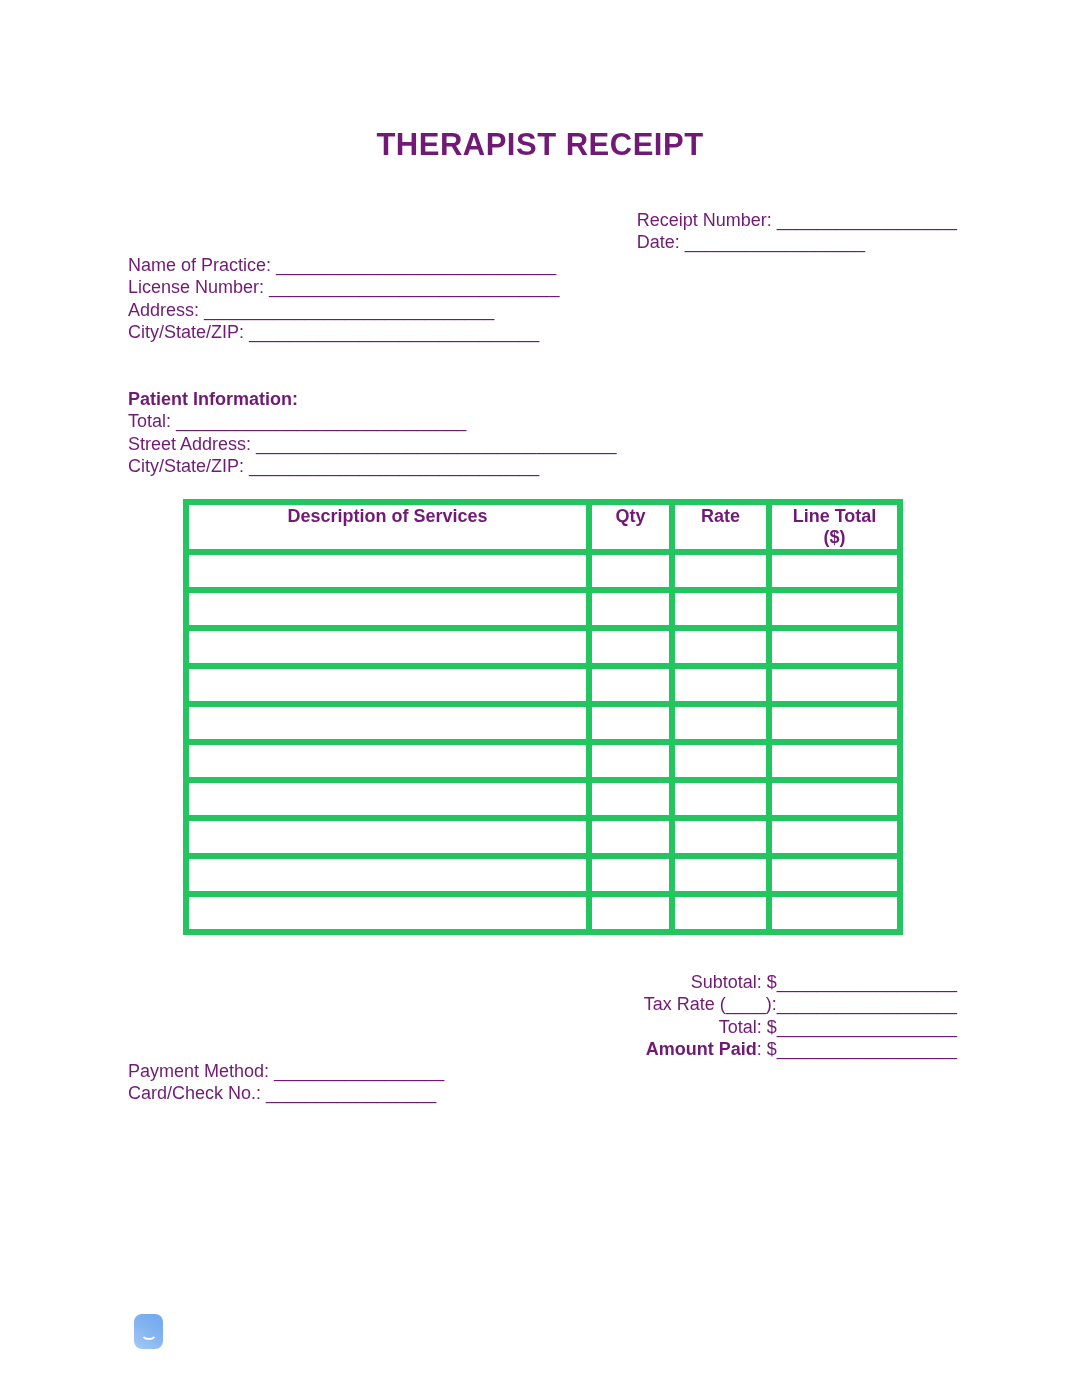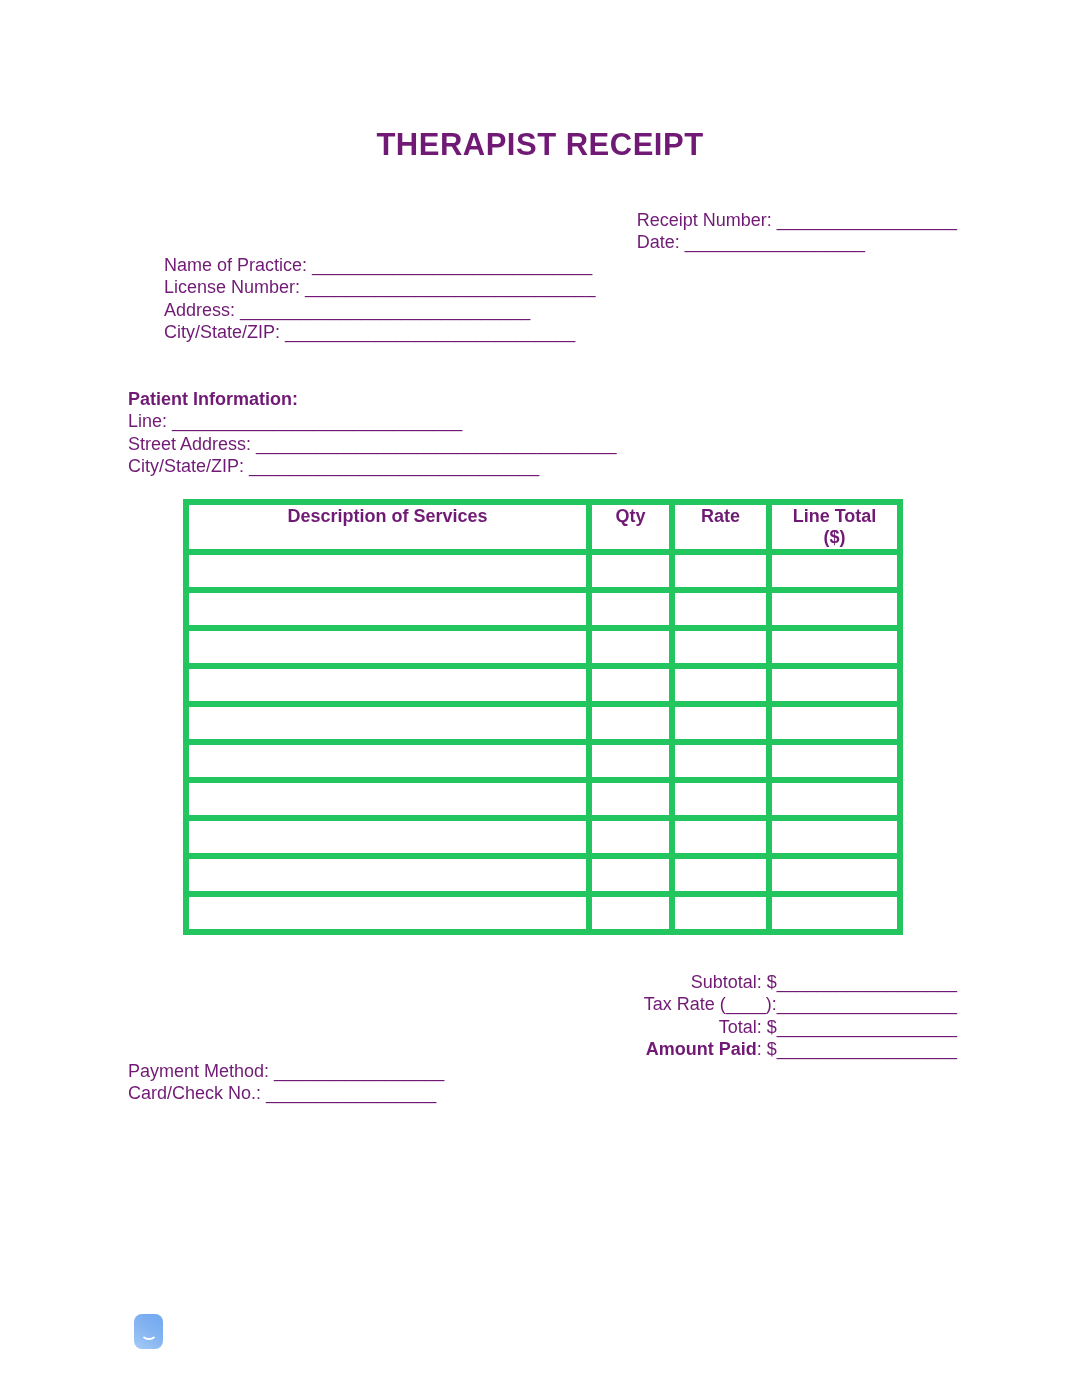--- a/index.html
+++ b/index.html
@@ -15,21 +15,21 @@
   .title {
     position:absolute; top:127px; left:0; width:100%;
     text-align:center;
     font-size:31px; font-weight:bold; line-height:36px;
     letter-spacing:0.5px;
   }
   .txt { font-size:18px; line-height:22.3px; }
   .meta-block {
     position:absolute; top:209px; right:123px;
   }
-  .practice-block { position:absolute; top:254px; left:128px;margin-left:36px; }
+  .practice-block { position:absolute; top:254px; left:128px; }
   .patient-block  { position:absolute; top:388px; left:128px; }
   .section-heading { font-weight:bold; }
   .blank { letter-spacing:0; white-space:pre; }
   .services {
     position:absolute; top:499px; left:183px;
     width:714px;
     border-collapse:collapse; table-layout:fixed;
   }
   .services th, .services td { border:6px solid #22c55e; }
   .services th {
@@ -76,21 +76,21 @@
   <div class="practice-block txt">
       <div><span>Name of Practice: </span><span class="blank">____________________________</span></div>
       <div><span>License Number: </span><span class="blank">_____________________________</span></div>
       <div><span>Address: </span><span class="blank">_____________________________</span></div>
       <div><span>City/State/ZIP: </span><span class="blank">_____________________________</span></div>
     </div>
 
   <div class="patient-block txt">
     <div class="section-heading">Patient Information:</div>
     <div>
-        <div><span>Line: </span><span class="blank">_____________________________</span></div>
+        <div><span>Total: </span><span class="blank">_____________________________</span></div>
         <div><span>Street Address: </span><span class="blank">____________________________________</span></div>
         <div><span>City/State/ZIP: </span><span class="blank">_____________________________</span></div>
       </div>
   </div>
 
   <table class="services">
     <colgroup>
       <col style="width:403px">
       <col style="width:83px">
       <col style="width:97px">

